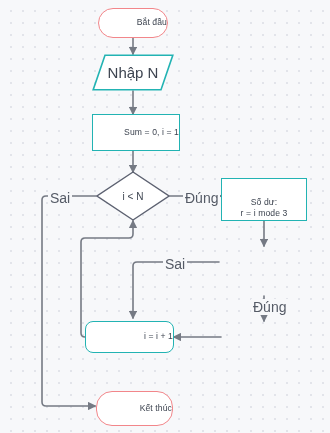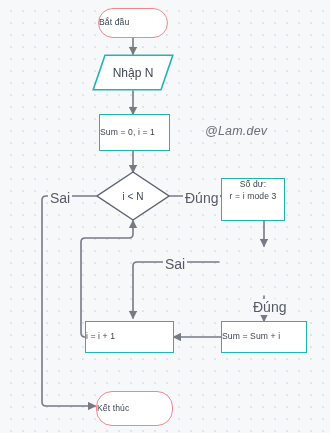--- a/index.html
+++ b/index.html
@@ -27,21 +27,21 @@
     left: 0;
     top: 0;
     width: 330px;
     height: 433px;
   }
   .node {
     position: absolute;
     box-sizing: border-box;
     display: flex;
     align-items: center;
-    justify-content: flex-start;
+    justify-content: flex-end;
     text-align: center;
     color: #3d4450;
     font-size: 8.6px;
     line-height: 1.35;
     letter-spacing: 0.1px;
     background: #ffffff;
   }
   .terminator {
     border: 1.6px solid #f2868a;
     border-radius: 16px;
@@ -55,21 +55,21 @@
   .io-label {
     position: absolute;
     left: 0;
     top: 0;
     width: 100%;
     height: 100%;
     display: flex;
     align-items: center;
     justify-content: center;
     color: #3d4450;
-    font-size: 12px;
+    font-size: 15px;
   }
   .decision-wrap {
     position: absolute;
   }
   .decision-label {
     position: absolute;
     left: 0;
     top: 0;
     width: 100%;
     height: 100%;
@@ -138,49 +138,45 @@
     <span>Bắt đầu</span>
   </div>
 
   <div class="io-wrap" style="left:92px; top:54px; width:82px; height:37px;">
     <svg width="82" height="37" viewBox="0 0 82 37" xmlns="http://www.w3.org/2000/svg">
       <polygon points="13,1.2 80.8,1.2 69,35.8 1.2,35.8" fill="#ffffff" stroke="#22b3b3" stroke-width="1.6"></polygon>
     </svg>
     <span class="io-label">Nhập N</span>
   </div>
 
-  <div class="node process" style="left:99px; top:114px; width:71px; height:37px;">
+  <div class="node process" style="left:92px; top:114px; width:88px; height:37px;">
     <span>Sum = 0,  i = 1</span>
   </div>
 
   <div class="decision-wrap" style="left:96px; top:171px; width:74px; height:50px;">
     <svg width="74" height="50" viewBox="0 0 74 50" xmlns="http://www.w3.org/2000/svg">
       <polygon points="37,1 73,25 37,49 1,25" fill="#ffffff" stroke="#5c6170" stroke-width="1.4"></polygon>
     </svg>
     <span class="decision-label">i &lt; N</span>
   </div>
 
-  <div class="node process" style="left:221px; top:178px; width:64px; height:43px; flex-direction:column;">
+  <div class="node process" style="left:221px; top:178px; width:86px; height:43px; flex-direction:column;">
     <span class="nline">Số dư:</span>
     <span class="nline">r = i mode 3</span>
   </div>
 
 
-  <div class="node process" style="left:221px; top:321px; width:86px; height:32px;">
-    <span>Sum = Sum + i</span>
-  </div>
 
-  <div class="node process" style="left:85px; top:321px; width:89px; height:32px;">
+  <div class="node process" style="left:85px; top:321px; width:89px; height:32px;border-radius:8px;">
     <span>i = i + 1</span>
   </div>
 
   <div class="node terminator" style="left:96px; top:391px; width:77px; height:35px;">
     <span>Kết thúc</span>
   </div>
 
   <span class="edge-label" style="left:48px; top:190px;">Sai</span>
   <span class="edge-label" style="left:183px; top:190px;">Đúng</span>
   <span class="edge-label" style="left:163px; top:256px;">Sai</span>
   <span class="edge-label" style="left:251px; top:299px;">Đúng</span>
 
-  <span class="watermark" style="left:205px; top:124px;">@Lam.dev</span>
 
 </div>
 
 </body></html>

